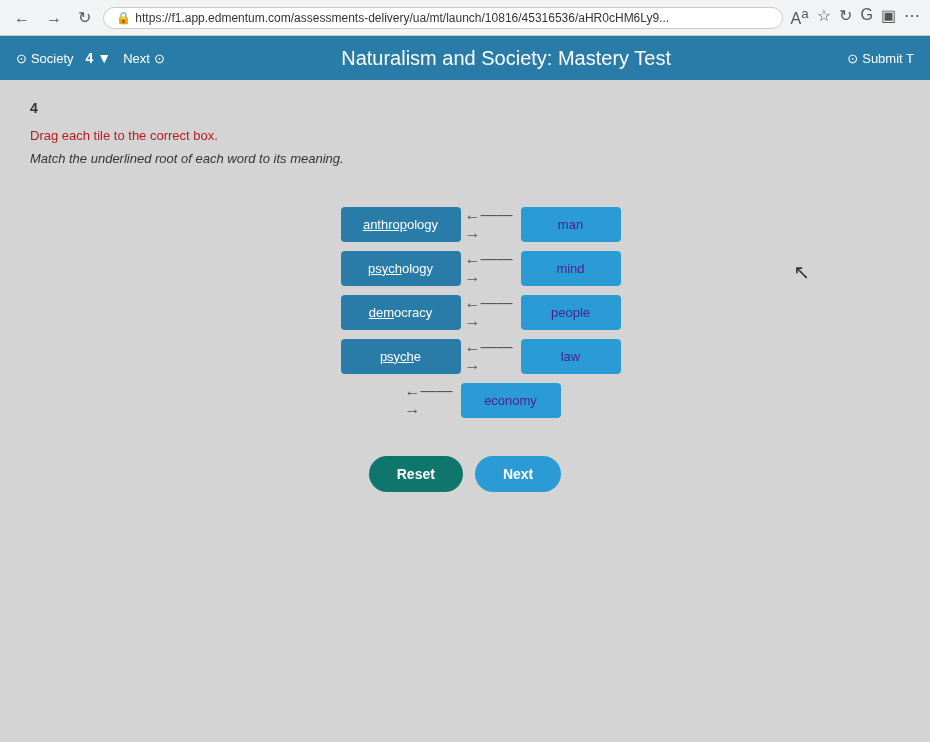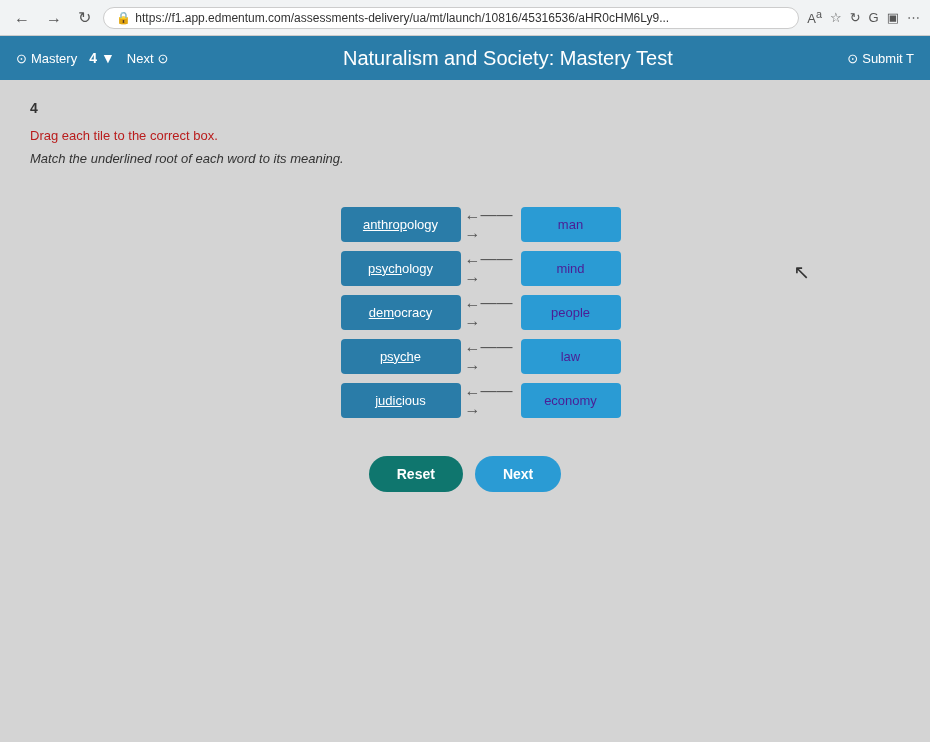--- a/index.html
+++ b/index.html
@@ -47,24 +47,24 @@
     .browser-bar .url-text {
       flex: 1;
       overflow: hidden;
       text-overflow: ellipsis;
       white-space: nowrap;
       font-size: 12px;
     }
 
     .browser-bar .toolbar-icons {
       display: flex;
-      align-items: center;
+      align-items: flex-start;
       gap: 8px;
       color: #555;
-      font-size: 13px;
+      font-size: 16px;
     }
 
     
     .app-header {
       background: #2a7ca8;
       height: 44px;
       display: flex;
       align-items: center;
       padding: 0 16px;
       color: white;
@@ -251,21 +251,21 @@
     <span>↻</span>
     <span>G</span>
     <span>▣</span>
     <span>⋯</span>
   </div>
 </div>
 
 <div class="app-header">
   <div class="prev-btn">
     <span>⊙</span>
-    <span>Mastery</span>
+    <span>Society</span>
   </div>
   <div class="question-num">
     <span>4</span>
     <span>▼</span>
   </div>
   <div class="next-btn">
     <span>Next</span>
     <span>⊙</span>
   </div>
   <div class="title">Naturalism and Society: Mastery Test</div>
@@ -316,23 +316,20 @@
       <div class="word-tile">
         <span><span class="underline">psych</span>e</span>
       </div>
       <div class="arrow-connector">←——→</div>
       <div class="meaning-tile">
         <span>law</span>
       </div>
     </div>
 
     <div class="match-row">
-      <div class="word-tile">
-        <span><span class="underline">judic</span>ious</span>
-      </div>
       <div class="arrow-connector">←——→</div>
       <div class="meaning-tile">
         <span>economy</span>
       </div>
     </div>
 
     <div class="button-row">
       <button class="reset-btn">Reset</button>
       <button class="next-action-btn">Next</button>
     </div>

